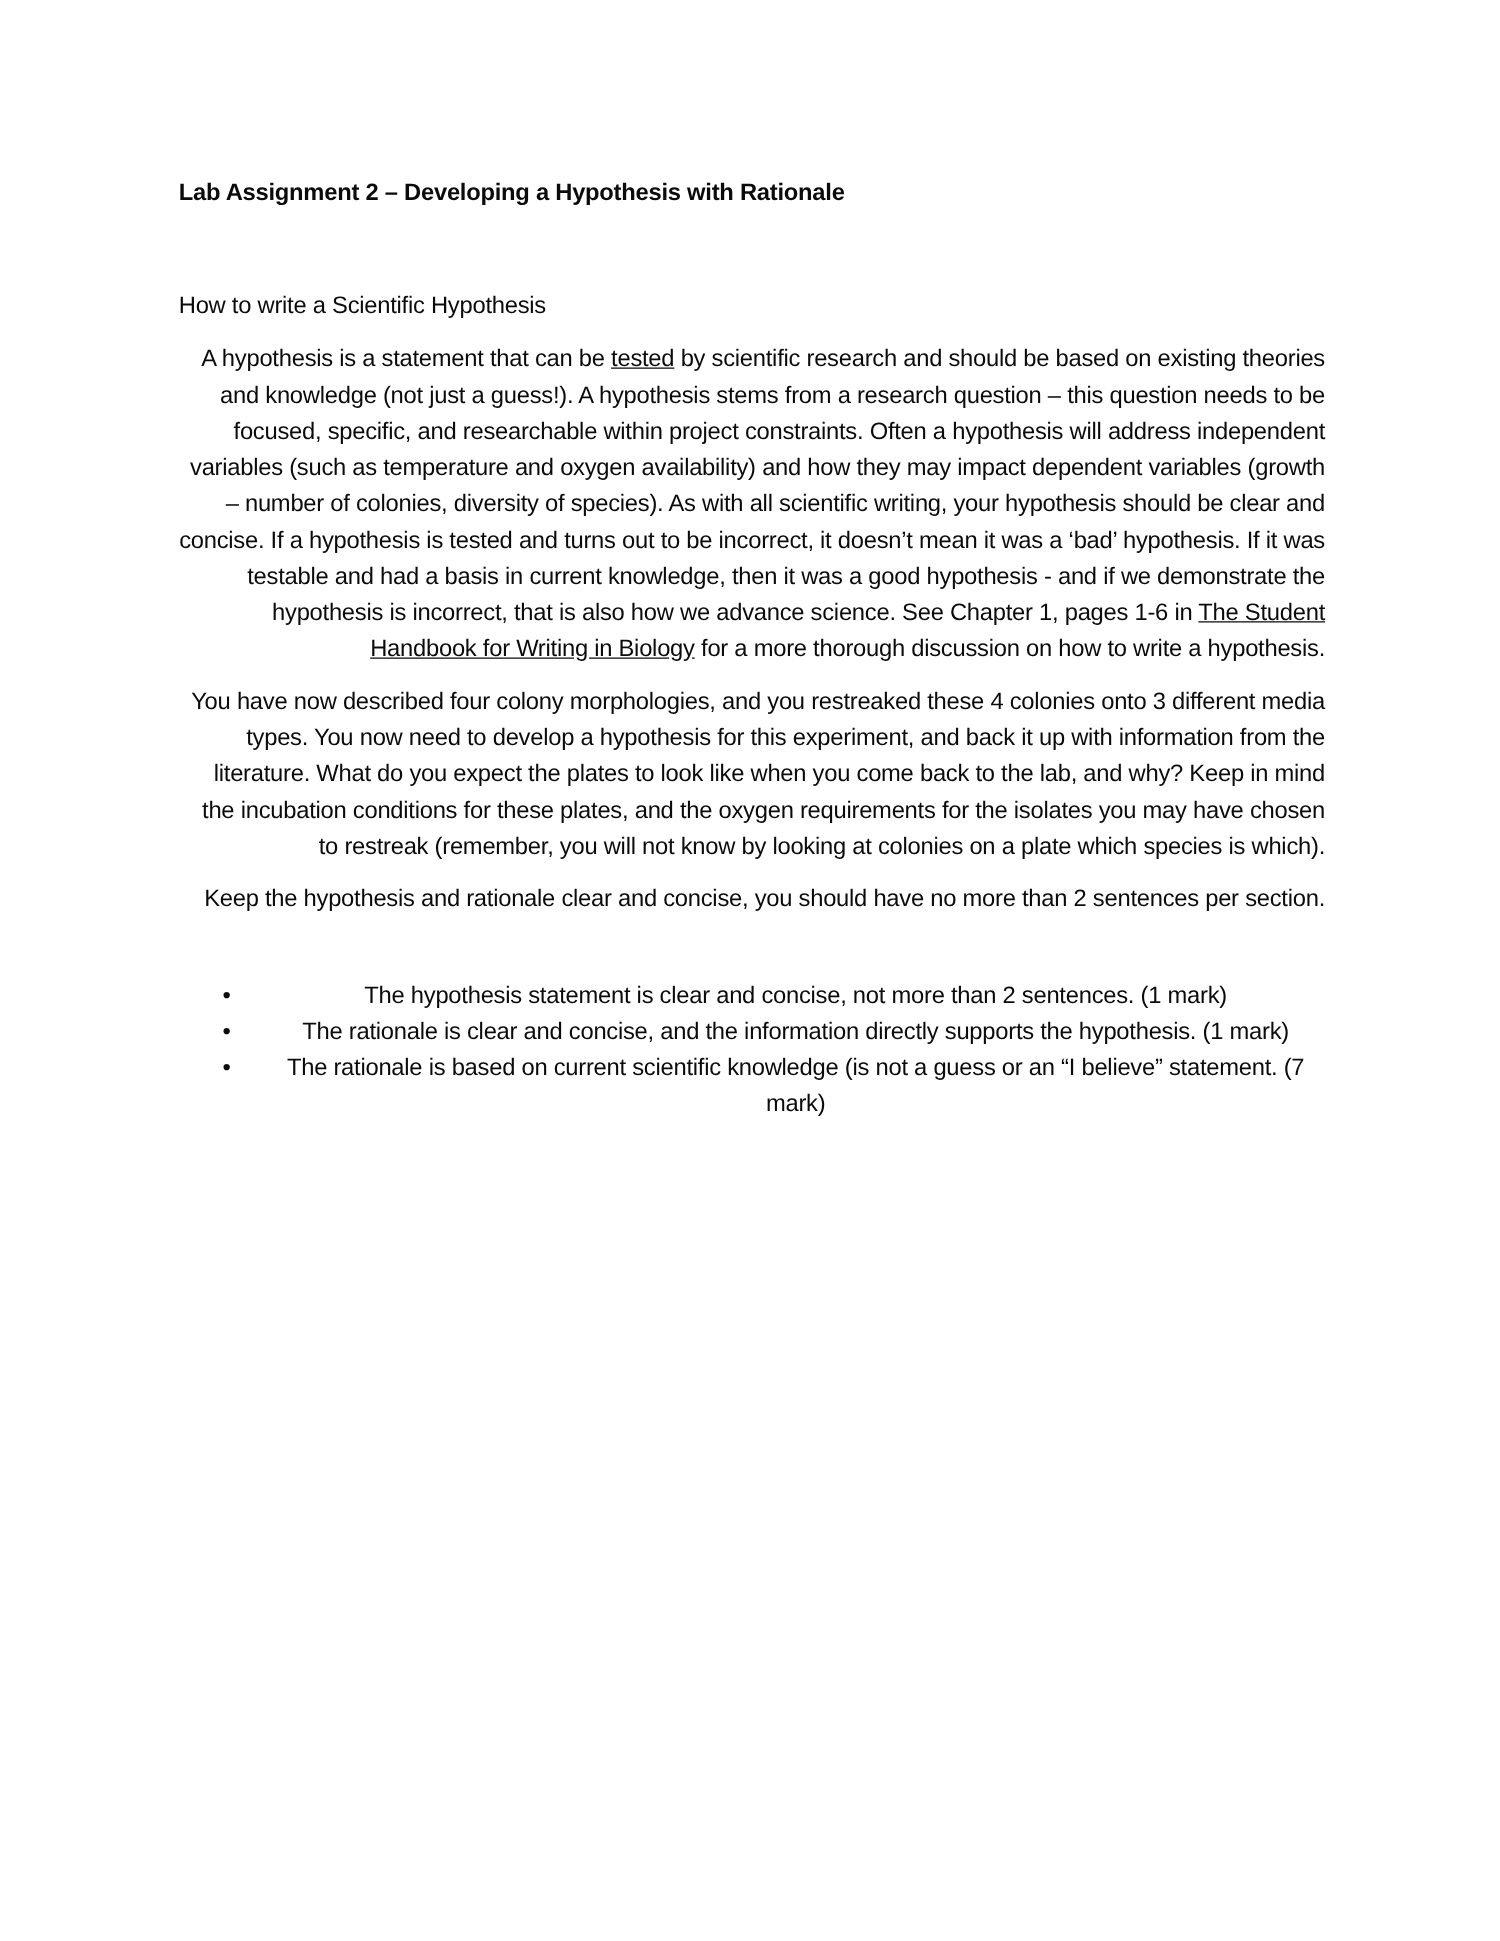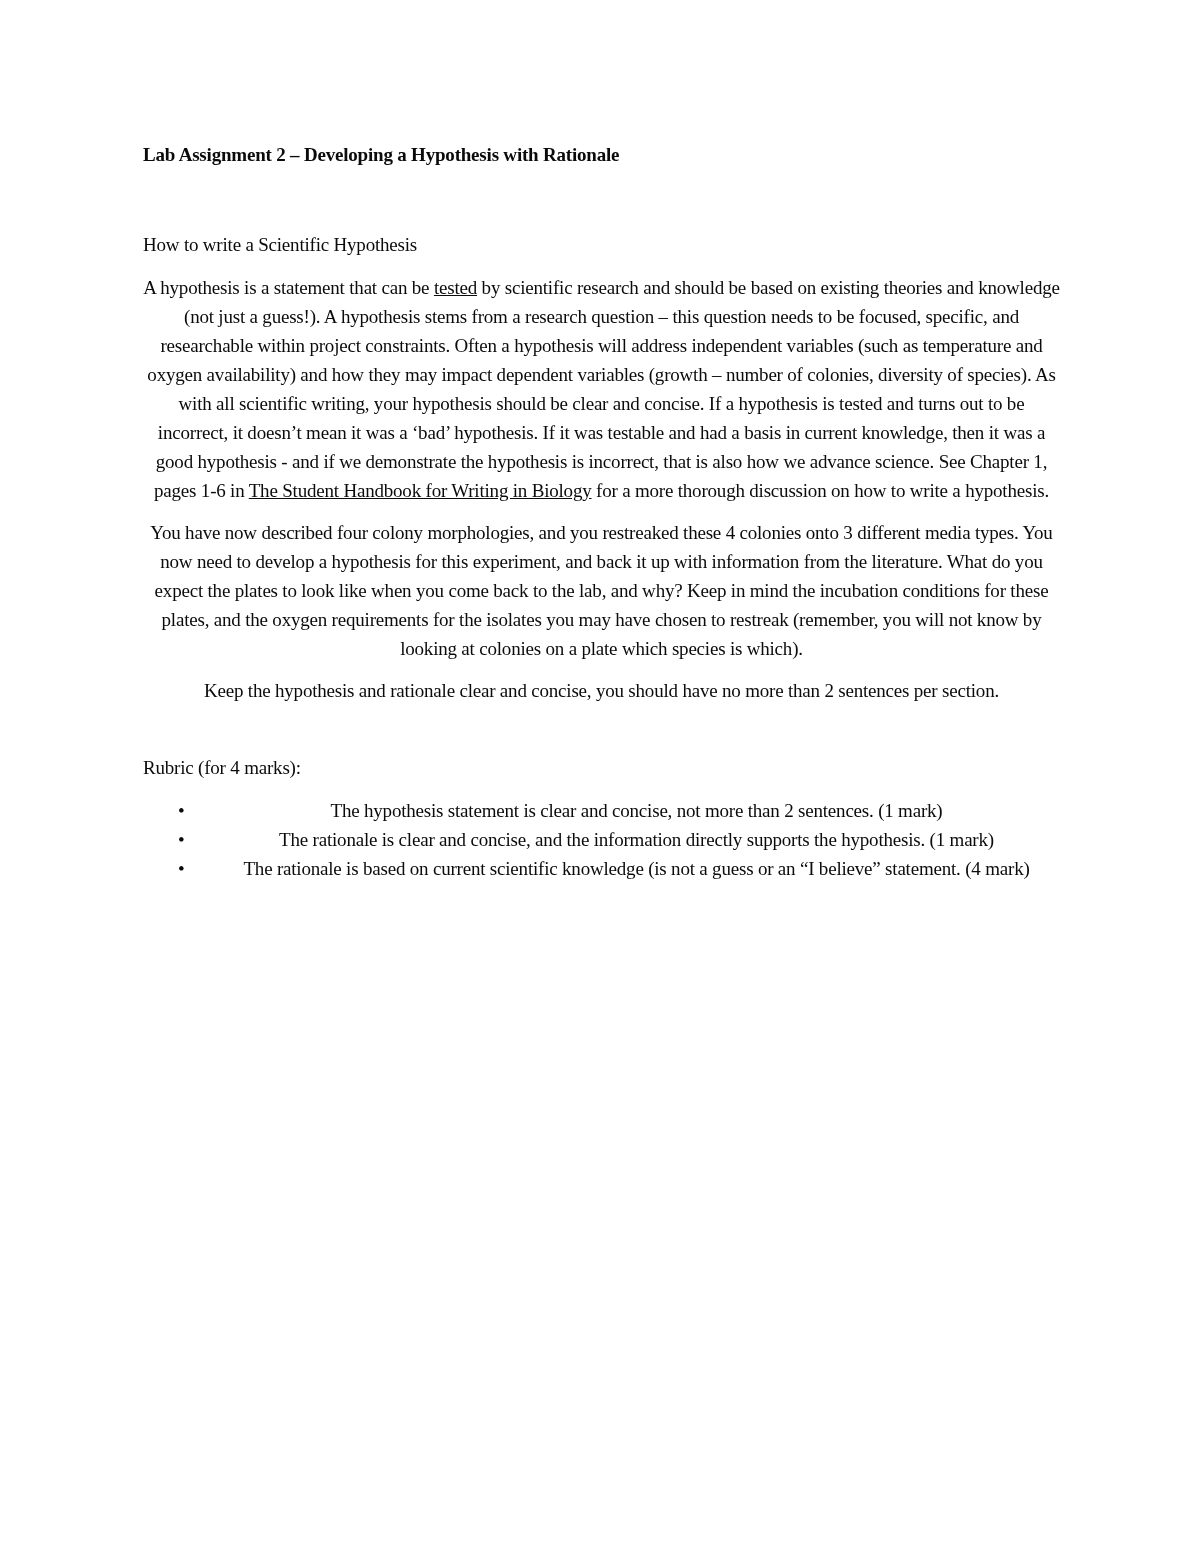--- a/index.html
+++ b/index.html
@@ -7,39 +7,39 @@
     padding: 0;
     background: #ffffff;
   }
   .page {
     position: relative;
     width: 1200px;
     height: 1553px;
     background: #ffffff;
     box-sizing: border-box;
     padding: 140px 140px 0 143px;
-    font-family: Liberation Serif, serif;
+    font-family: Liberation Sans, sans-serif;
     font-size: 19px;
     line-height: 29px;
     color: #0b0b0b;
     letter-spacing: -0.2px;
   }
   .doc-title {
     font-size: 19px;
     line-height: 29px;
     font-weight: bold;
     margin: 0 0 61px 0;
   }
   .section-heading {
     margin: 0 0 14px 0;
     font-weight: normal;
   }
   .para {
     margin: 0 0 13px 0;
-    text-align: center;
+    text-align: right;
   }
   .para.last-before-rubric {
     margin-bottom: 48px;
   }
   .underline {
     text-decoration: underline;
   }
   .rubric-heading {
     margin: 0 0 14px 0;
   }
@@ -72,21 +72,20 @@
   <h1 class="doc-title">Lab Assignment 2 – Developing a Hypothesis with Rationale</h1>
 
   <p class="section-heading">How to write a Scientific Hypothesis</p>
 
   <p class="para"><span>A hypothesis is a statement that can be </span><span class="underline">tested</span><span> by scientific research and should be based on existing theories and knowledge (not just a guess!). A hypothesis stems from a research question – this question needs to be focused, specific, and researchable within project constraints. Often a hypothesis will address independent variables (such as temperature and oxygen availability) and how they may impact dependent variables (growth – number of colonies, diversity of species). As with all scientific writing, your hypothesis should be clear and concise. If a hypothesis is tested and turns out to be incorrect, it doesn’t mean it was a ‘bad’ hypothesis. If it was testable and had a basis in current knowledge, then it was a good hypothesis - and if we demonstrate the hypothesis is incorrect, that is also how we advance science.  See Chapter 1, pages 1-6 in </span><span class="underline">The Student Handbook for Writing in Biology</span><span> for a more thorough discussion on how to write a hypothesis.</span></p>
 
   <p class="para">You have now described four colony morphologies, and you restreaked these 4 colonies onto 3 different media types. You now need to develop a hypothesis for this experiment, and back it up with information from the literature. What do you expect the plates to look like when you come back to the lab, and why? Keep in mind the incubation conditions for these plates, and the oxygen requirements for the isolates you may have chosen to restreak (remember, you will not know by looking at colonies on a plate which species is which).</p>
 
   <p class="para last-before-rubric">Keep the hypothesis and rationale clear and concise, you should have no more than 2 sentences per section.</p>
 
-  <p class="rubric-heading">Rubric (for 4 marks):</p>
 
   <ul class="rubric-list">
     <li>The hypothesis statement is clear and concise, not more than 2 sentences. (1 mark)</li>
     <li>The rationale is clear and concise, and the information directly supports the hypothesis. (1 mark)</li>
-    <li>The rationale is based on current scientific knowledge (is not a guess or an “I believe” statement. (4 mark)</li>
+    <li>The rationale is based on current scientific knowledge (is not a guess or an “I believe” statement. (7 mark)</li>
   </ul>
 
 </div>
 
 </body></html>

